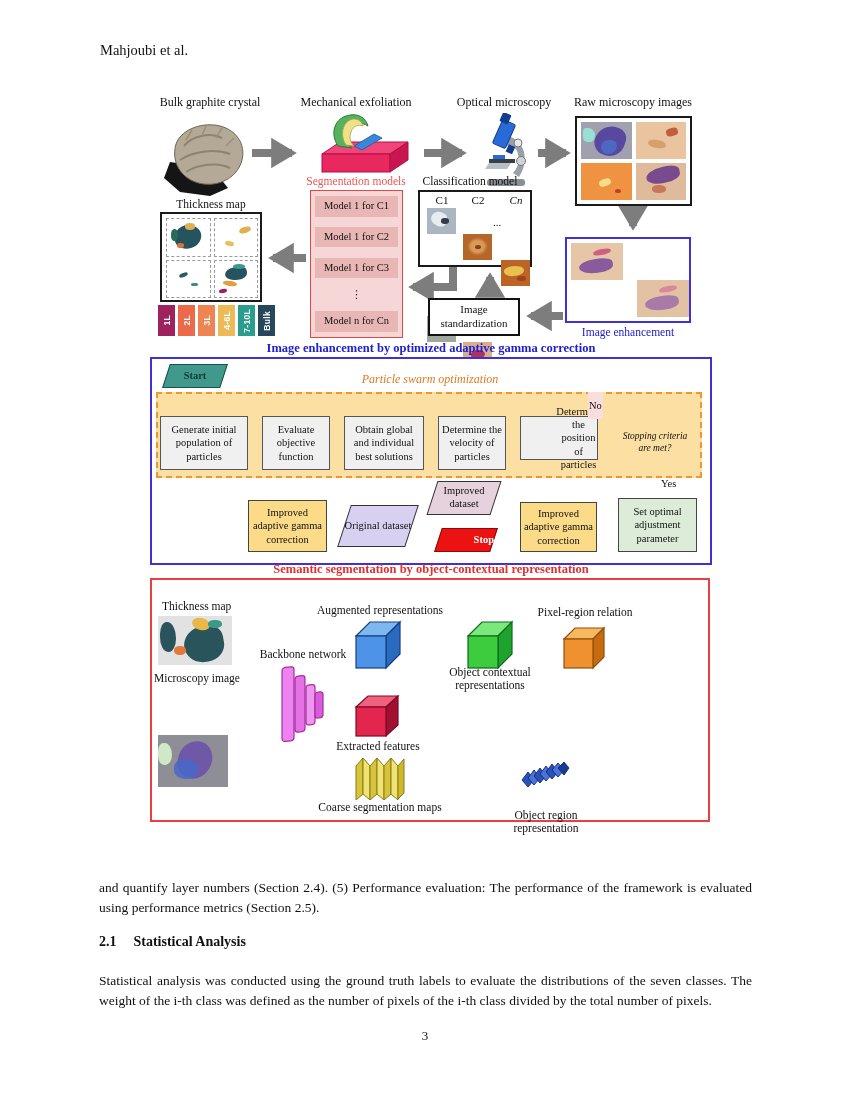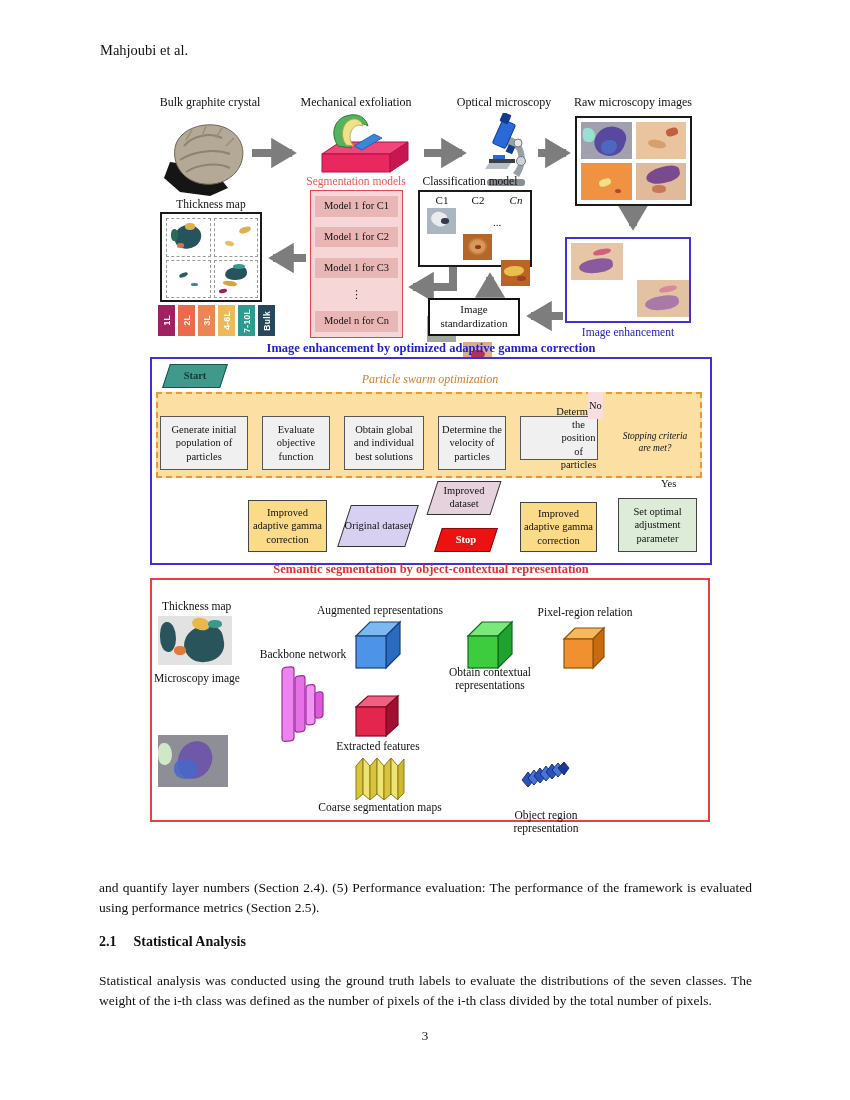--- a/index.html
+++ b/index.html
@@ -320,21 +320,21 @@
   <div class="abs cbox" style="left:248px;top:500px;width:79px;height:52px;background:#fbda88;">Improved adaptive gamma correction</div>
 
   <div class="abs para" style="left:344px;top:505px;width:68px;height:42px;">
     <div class="pbg" style="background:#d8d0f0;"></div>
     <span>Original dataset</span>
   </div>
   <div class="abs para" style="left:432px;top:481px;width:64px;height:34px;">
     <div class="pbg" style="background:#e6d2dd;"></div>
     <span>Improved dataset</span>
   </div>
-  <div class="abs para" style="left:438px;top:528px;width:56px;height:24px;">
+  <div class="abs para" style="left:438px;top:528px;width:56px;height:24px;justify-content:flex-end;">
     <div class="pbg" style="background:#ec1212;border-color:#8e0808;"></div>
     <span style="color:#fff;font-weight:bold;">Stop</span>
   </div>
 
   <div class="abs cbox" style="left:520px;top:502px;width:77px;height:50px;background:#fbda88;">Improved adaptive gamma correction</div>
   <div class="abs cbox" style="left:618px;top:498px;width:79px;height:54px;background:#ddecd8;">Set optimal adjustment parameter</div>
 
   <div class="abs paneltitle redtxt" style="left:150px;top:562px;width:562px;">Semantic segmentation by object-contextual representation</div>
   <div class="abs rpanel" style="left:150px;top:578px;width:560px;height:244px;"></div>
 
@@ -366,21 +366,21 @@
 
   <div class="abs lbl-sm" style="left:295px;top:604px;width:170px;">Augmented representations</div>
   <svg class="abs" style="left:354px;top:620px;" width="48" height="50" viewBox="0 0 48 50">
     <g stroke="#14407e" stroke-width="1.2">
       <polygon points="2,16 16,2 46,2 32,16" fill="#7db8f0"></polygon>
       <polygon points="32,16 46,2 46,34 32,48" fill="#2a6abf"></polygon>
       <rect x="2" y="16" width="30" height="32" fill="#4d94e8"></rect>
     </g>
   </svg>
 
-  <div class="abs lbl-sm" style="left:435px;top:666px;width:110px;">Obtain contextual representations</div>
+  <div class="abs lbl-sm" style="left:435px;top:666px;width:110px;">Object contextual representations</div>
   <svg class="abs" style="left:466px;top:620px;" width="48" height="50" viewBox="0 0 48 50">
     <g stroke="#0e6a1e" stroke-width="1.2">
       <polygon points="2,16 16,2 46,2 32,16" fill="#7ae87a"></polygon>
       <polygon points="32,16 46,2 46,34 32,48" fill="#1fa32f"></polygon>
       <rect x="2" y="16" width="30" height="32" fill="#3dcc3d"></rect>
     </g>
   </svg>
 
   <div class="abs lbl-sm" style="left:520px;top:606px;width:130px;">Pixel-region relation</div>
   <svg class="abs" style="left:562px;top:626px;" width="44" height="44" viewBox="0 0 44 44">

